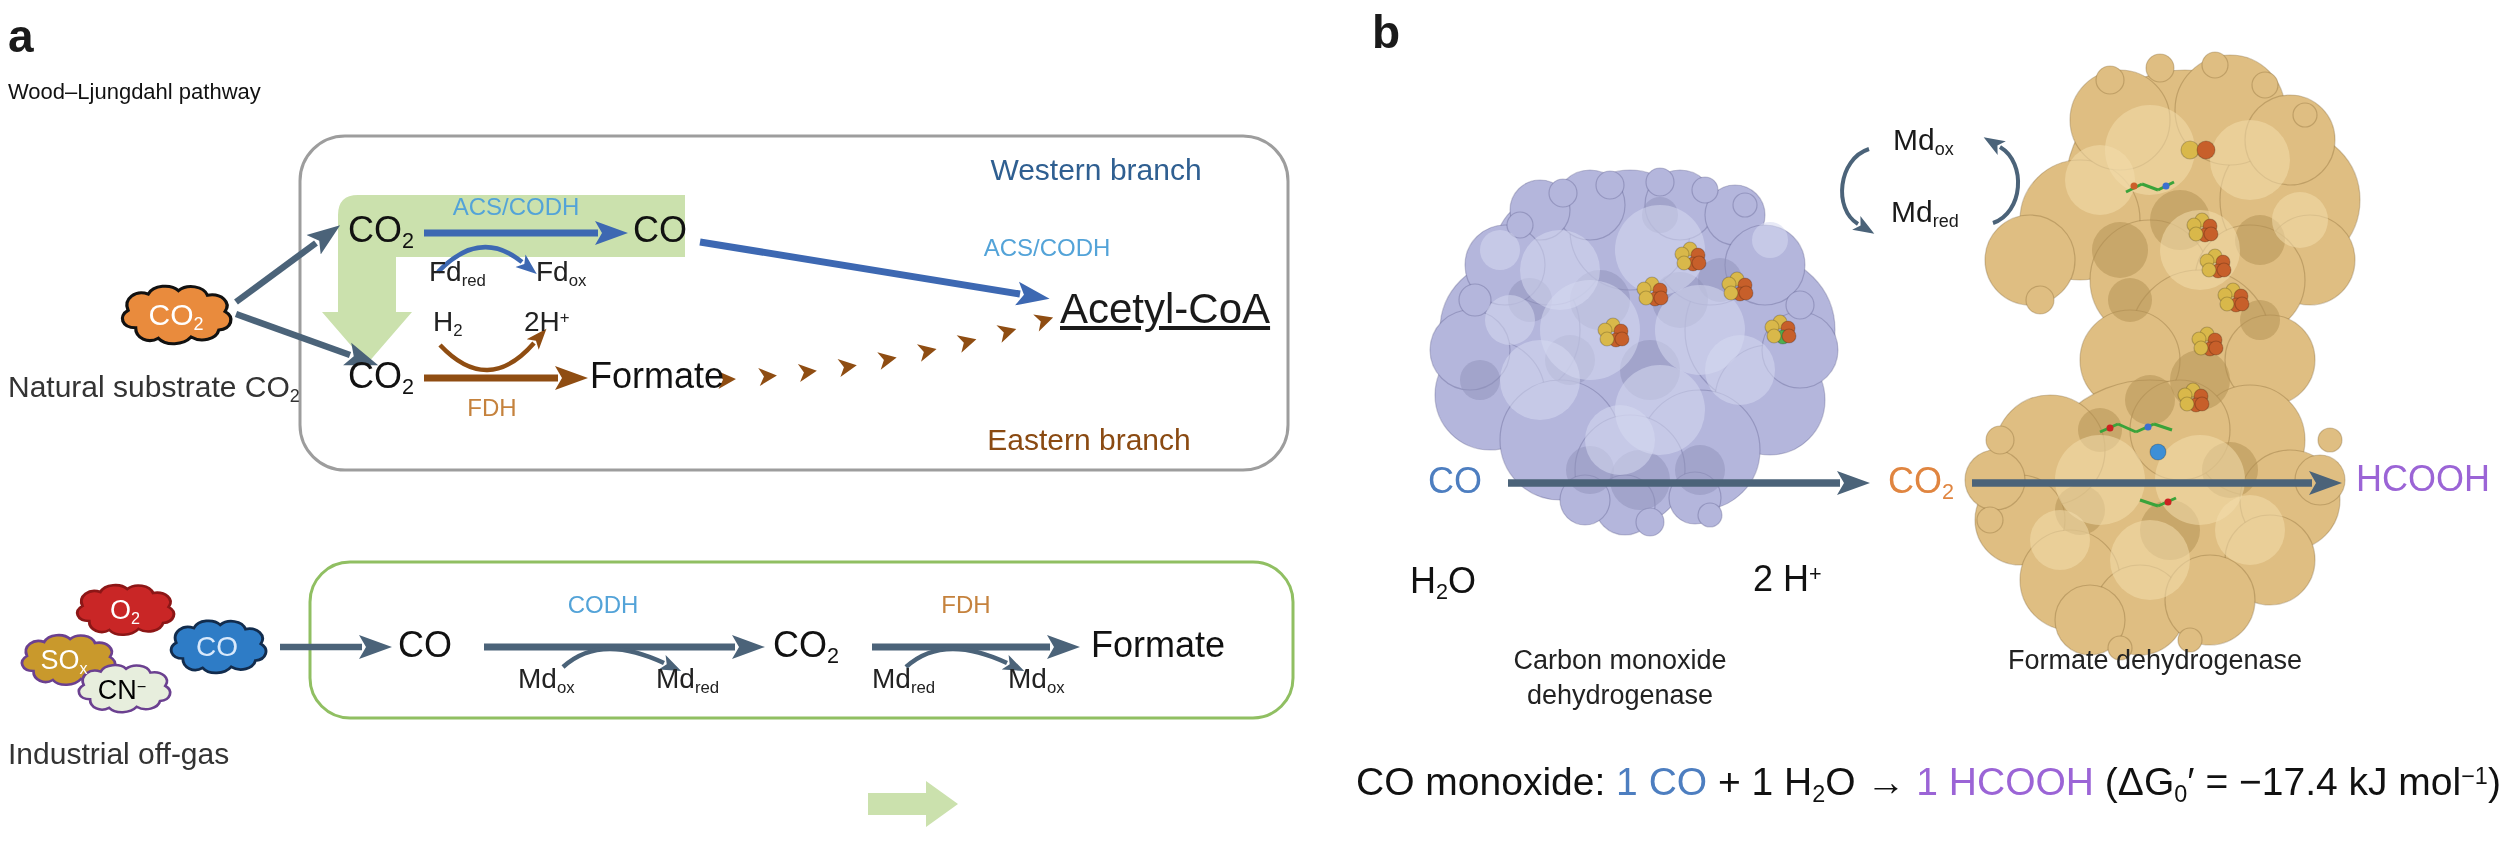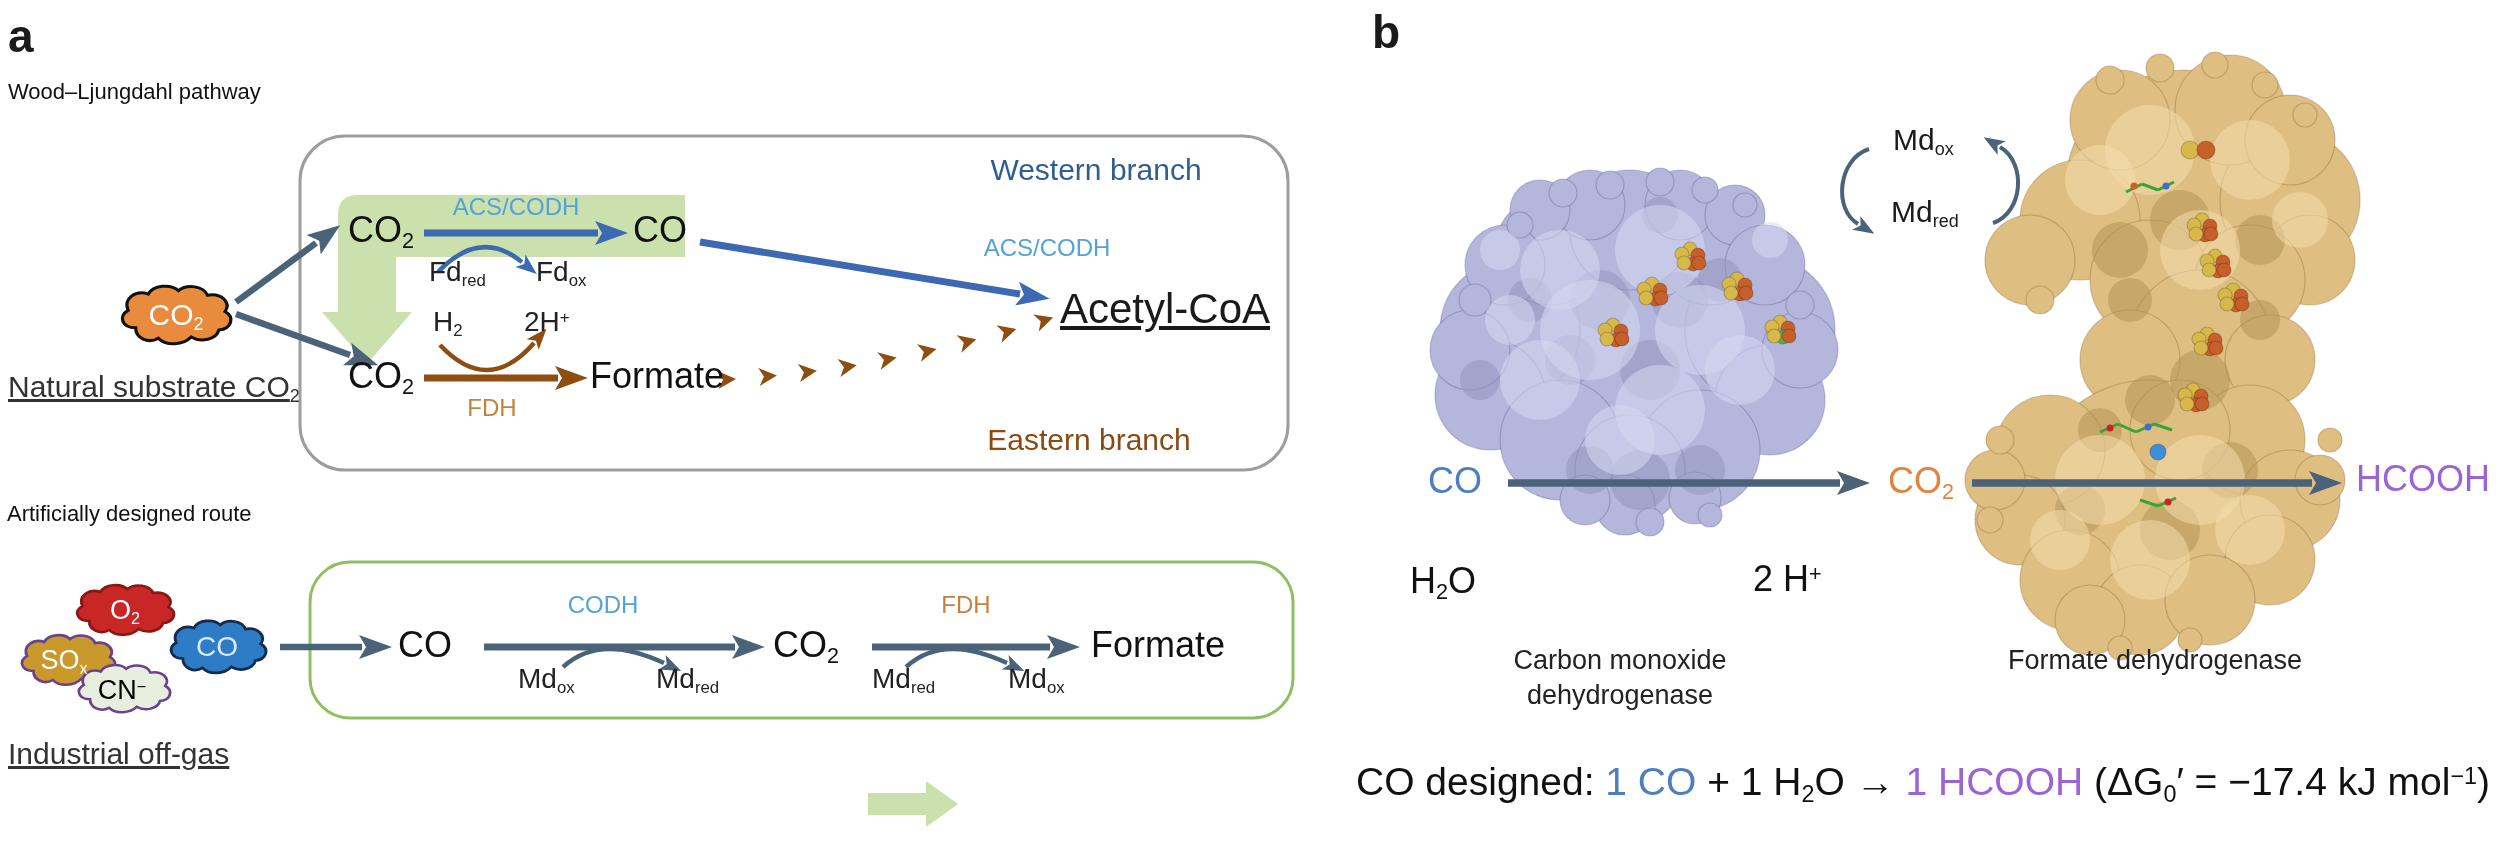--- a/index.html
+++ b/index.html
@@ -10,21 +10,21 @@
   .ctr{transform:translateX(-50%);}
   .mid{transform:translate(-50%,-50%);}
   sub{font-size:60%;position:relative;top:0.30em;vertical-align:baseline;line-height:0;}
   sup{font-size:60%;position:relative;top:-0.45em;vertical-align:baseline;line-height:0;}
   .panel-label{font-size:46px;font-weight:800;}
   .h-title{font-size:22px;color:#111;}
   .chem{font-size:36px;color:#111;}
   .chem-s{font-size:28px;color:#222;}
   .enz{font-size:24px;}
   .branch{font-size:30px;}
-  .caption{font-size:30px;color:#333;text-decoration:underline;}
+  .caption{font-size:30px;color:#333;}
   .pcap{font-size:27px;color:#222;}
   .cloudtxt{font-size:27px;color:#fff;}
   .legendtxt{font-size:28px;color:#222;}
   .eq{font-size:39px;color:#111;}
   .c-lightblue{color:var(--label-lightblue);}
   .c-darkblue{color:var(--label-darkblue);}
   .c-brown{color:var(--label-brown);}
   .c-fdh{color:var(--label-fdh-orange);}
   .c-coblue{color:var(--co-blue);}
   .c-co2orange{color:var(--co2-orange);}
@@ -317,21 +317,20 @@
   <div class="lbl chem" style="left:590px;top:357px;">Formate</div>
 
   <div class="lbl branch c-darkblue ctr" style="left:1096px;top:154px;">Western branch</div>
   <div class="lbl enz c-lightblue ctr" style="left:1047px;top:235px;">ACS/CODH</div>
   <div class="lbl" style="left:1060px;top:287px;font-size:42px;text-decoration:underline;">Acetyl-CoA</div>
   <div class="lbl branch c-brown ctr" style="left:1089px;top:424px;">Eastern branch</div>
 
   <div class="lbl cloudtxt mid" style="left:176px;top:315px;font-size:30px;"><span>CO</span><sub>2</sub></div>
   <div class="lbl caption" style="left:8px;top:371px;"><span>Natural substrate CO</span><sub>2</sub></div>
 
-  <div class="lbl h-title" style="left:7px;top:502px;">Artificially designed route</div>
   <div class="lbl cloudtxt mid" style="left:125px;top:610px;"><span>O</span><sub>2</sub></div>
   <div class="lbl cloudtxt mid" style="left:64px;top:660px;"><span>SO</span><sub>x</sub></div>
   <div class="lbl cloudtxt mid" style="left:122px;top:690px;color:#000000;"><span>CN</span><sup>−</sup></div>
   <div class="lbl cloudtxt mid" style="left:217px;top:647px;font-size:28px;color:#d9e9fb;">CO</div>
   <div class="lbl caption" style="left:8px;top:738px;">Industrial off-gas</div>
 
   <div class="lbl chem" style="left:398px;top:626px;">CO</div>
   <div class="lbl enz c-lightblue ctr" style="left:603px;top:592px;">CODH</div>
   <div class="lbl chem-s" style="left:518px;top:664px;"><span>Md</span><sub>ox</sub></div>
   <div class="lbl chem-s" style="left:656px;top:664px;"><span>Md</span><sub>red</sub></div>
@@ -350,15 +349,15 @@
   <div class="lbl chem c-co2orange" style="left:1888px;top:462px;"><span>CO</span><sub>2</sub></div>
   <div class="lbl chem c-purple" style="left:2356px;top:460px;">HCOOH</div>
   <div class="lbl chem" style="left:1410px;top:562px;"><span>H</span><sub>2</sub><span>O</span></div>
   <div class="lbl chem" style="left:1753px;top:560px;"><span>2 H</span><sup>+</sup></div>
 
   <div class="lbl pcap ctr" style="left:1620px;top:646px;">Carbon monoxide</div>
   <div class="lbl pcap ctr" style="left:1620px;top:681px;">dehydrogenase</div>
   <div class="lbl pcap ctr" style="left:2155px;top:646px;">Formate dehydrogenase</div>
 
   <div class="lbl eq" style="left:1356px;top:762px;">
-    <span>CO designed: </span><span class="c-coblue">1 CO</span><span> + 1 H</span><sub>2</sub><span>O → </span><span class="c-purple">1 HCOOH</span><span> (ΔG</span><sub>0</sub><span>′ = −17.4 kJ mol</span><sup>−1</sup><span>)</span>
+    <span>CO monoxide: </span><span class="c-coblue">1 CO</span><span> + 1 H</span><sub>2</sub><span>O → </span><span class="c-purple">1 HCOOH</span><span> (ΔG</span><sub>0</sub><span>′ = −17.4 kJ mol</span><sup>−1</sup><span>)</span>
   </div>
 </div>
 
 </body></html>

